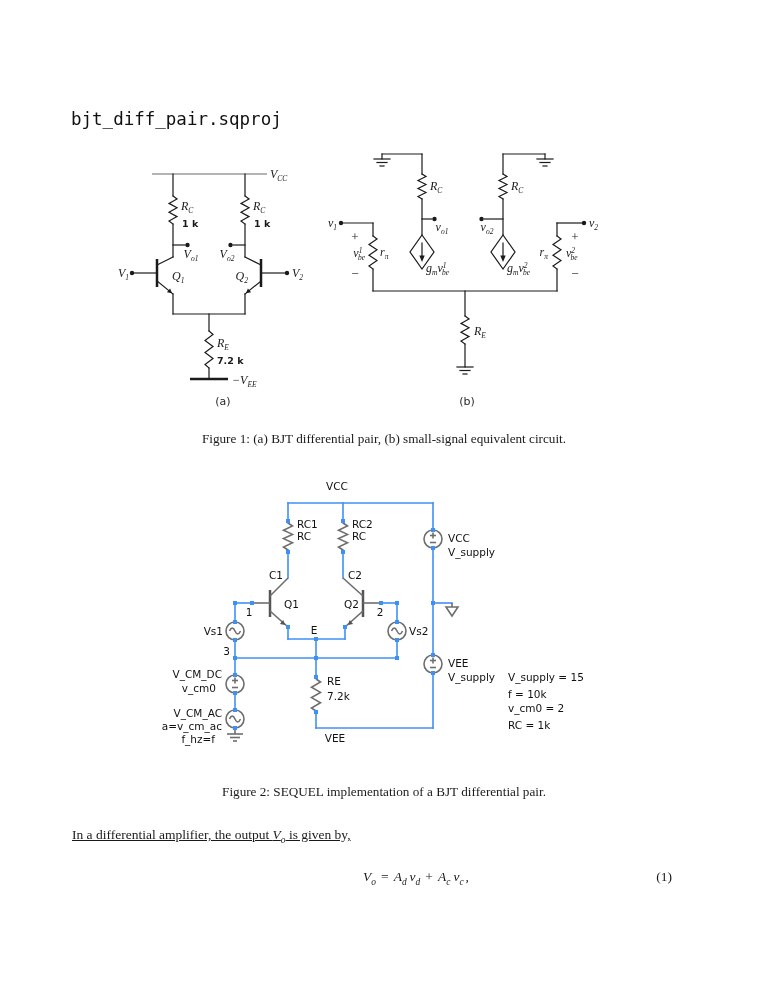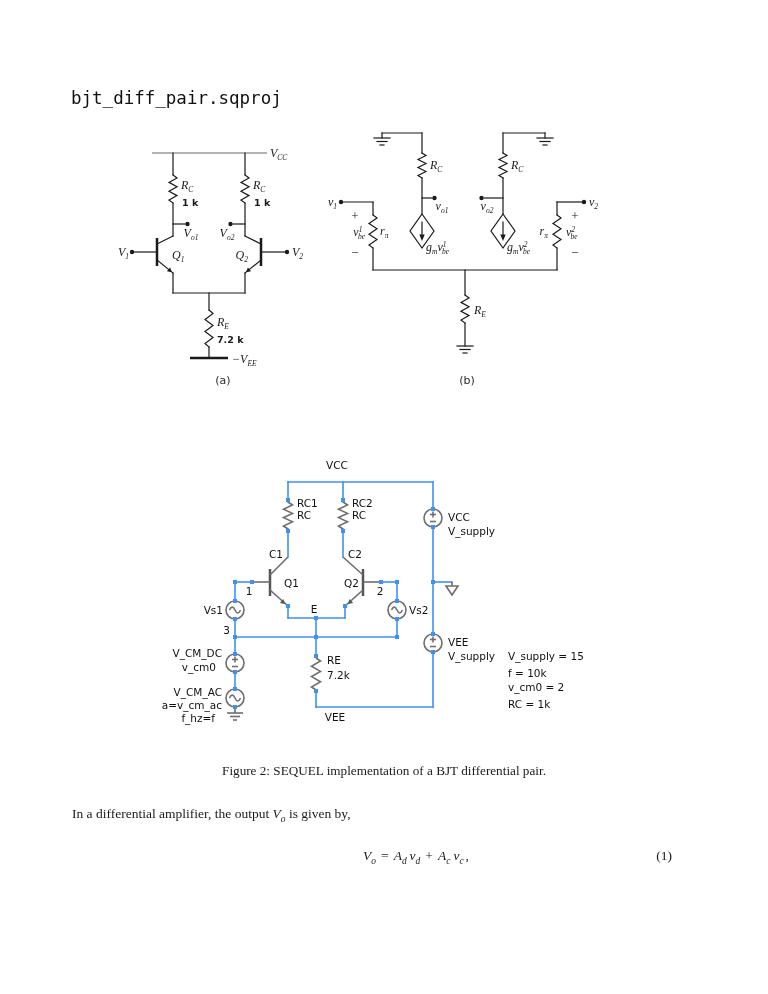--- a/index.html
+++ b/index.html
@@ -1,23 +1,23 @@
 <!DOCTYPE html>
 <html><head>
 <meta charset="utf-8">
 <style>
   html,body{margin:0;padding:0;background:#fff;}
   #page{position:relative;width:768px;height:892px;background:#ffffff;overflow:hidden;
-        font-family:"Liberation Serif",serif;color:#1a1a1a;}
+        font-family:"Liberation Serif",serif;color:#1a1a1a;margin-top:21px;}
   .abs{position:absolute;}
   #doc-title{left:71px;top:88px;font:400 17.5px "DejaVu Sans Mono",monospace;color:#111;letter-spacing:0px;}
   .caption{left:0;width:768px;text-align:center;font:13.2px "Liberation Serif",serif;color:#1a1a1a;}
   #cap1{top:410px;}
   #cap2{top:763px;}
-  #body-par{left:72px;top:806px;font:13.5px "Liberation Serif",serif;}
+  #body-par{left:72px;top:806px;font:13.5px "Liberation Serif",serif;text-decoration:underline;}
   #eq-row{left:0;top:848px;width:768px;}
   #eq-center{position:absolute;left:0;width:768px;text-align:center;font:13.5px "Liberation Serif",serif;padding-left:32px;}
   #eq-num{position:absolute;right:96px;top:0;font:13.5px "Liberation Serif",serif;}
   #page-num{left:0;top:926px;width:768px;text-align:center;font:13.5px "Liberation Serif",serif;}
   .mi{font-style:italic;}
   .mi sub{font-size:70%;font-style:italic;line-height:0;}
   .mo{margin:0 5px;}
   .sp{margin-left:3px;}
   .comma{margin-left:2px;}
   
@@ -181,20 +181,21 @@
       <line class="k" x1="350" y1="198" x2="350" y2="221"></line>
       <g>
         <line class="k" x1="342" y1="221" x2="358" y2="221"></line>
         <line class="k" x1="345" y1="224.5" x2="355" y2="224.5"></line>
         <line class="k" x1="348" y1="228" x2="352" y2="228"></line>
       </g>
       <text class="sl" x="352" y="259" text-anchor="middle">(b)</text>
     </g>
   </svg>
 
+  <div id="cap1" class="abs caption">Figure 1: (a) BJT differential pair, (b) small-signal equivalent circuit.</div>
 
   <svg class="abs" style="left:160px;top:455px;" width="460" height="290" viewBox="0 0 460 290">
 
     <g>
       <line class="w" x1="128" y1="27" x2="273" y2="27"></line>
       <line class="w" x1="128" y1="27" x2="128" y2="47"></line>
       <line class="w" x1="128" y1="74" x2="128" y2="102"></line>
       <line class="w" x1="183" y1="27" x2="183" y2="47"></line>
       <line class="w" x1="183" y1="74" x2="183" y2="102"></line>
       <line class="w" x1="75" y1="127" x2="93" y2="127"></line>

